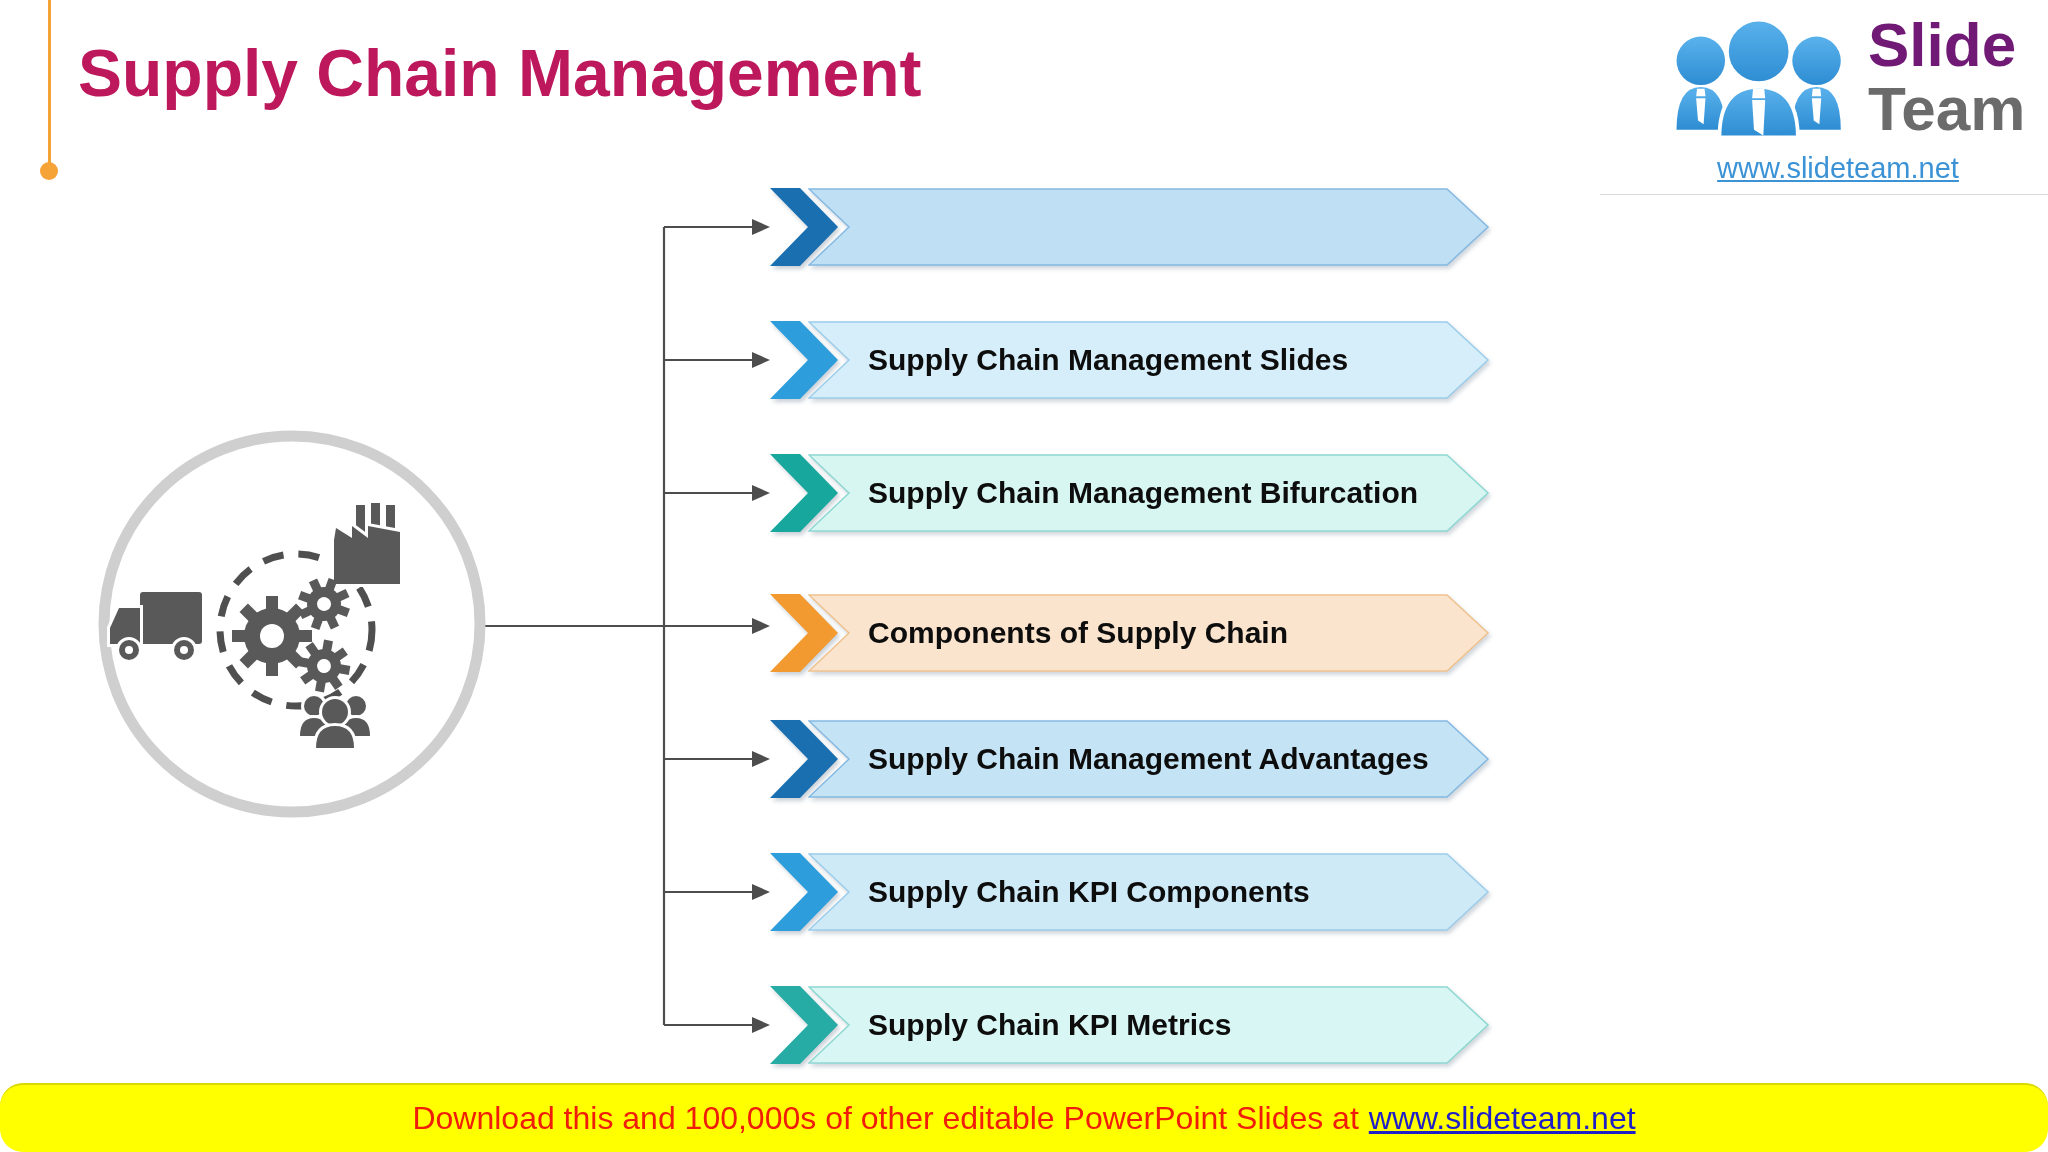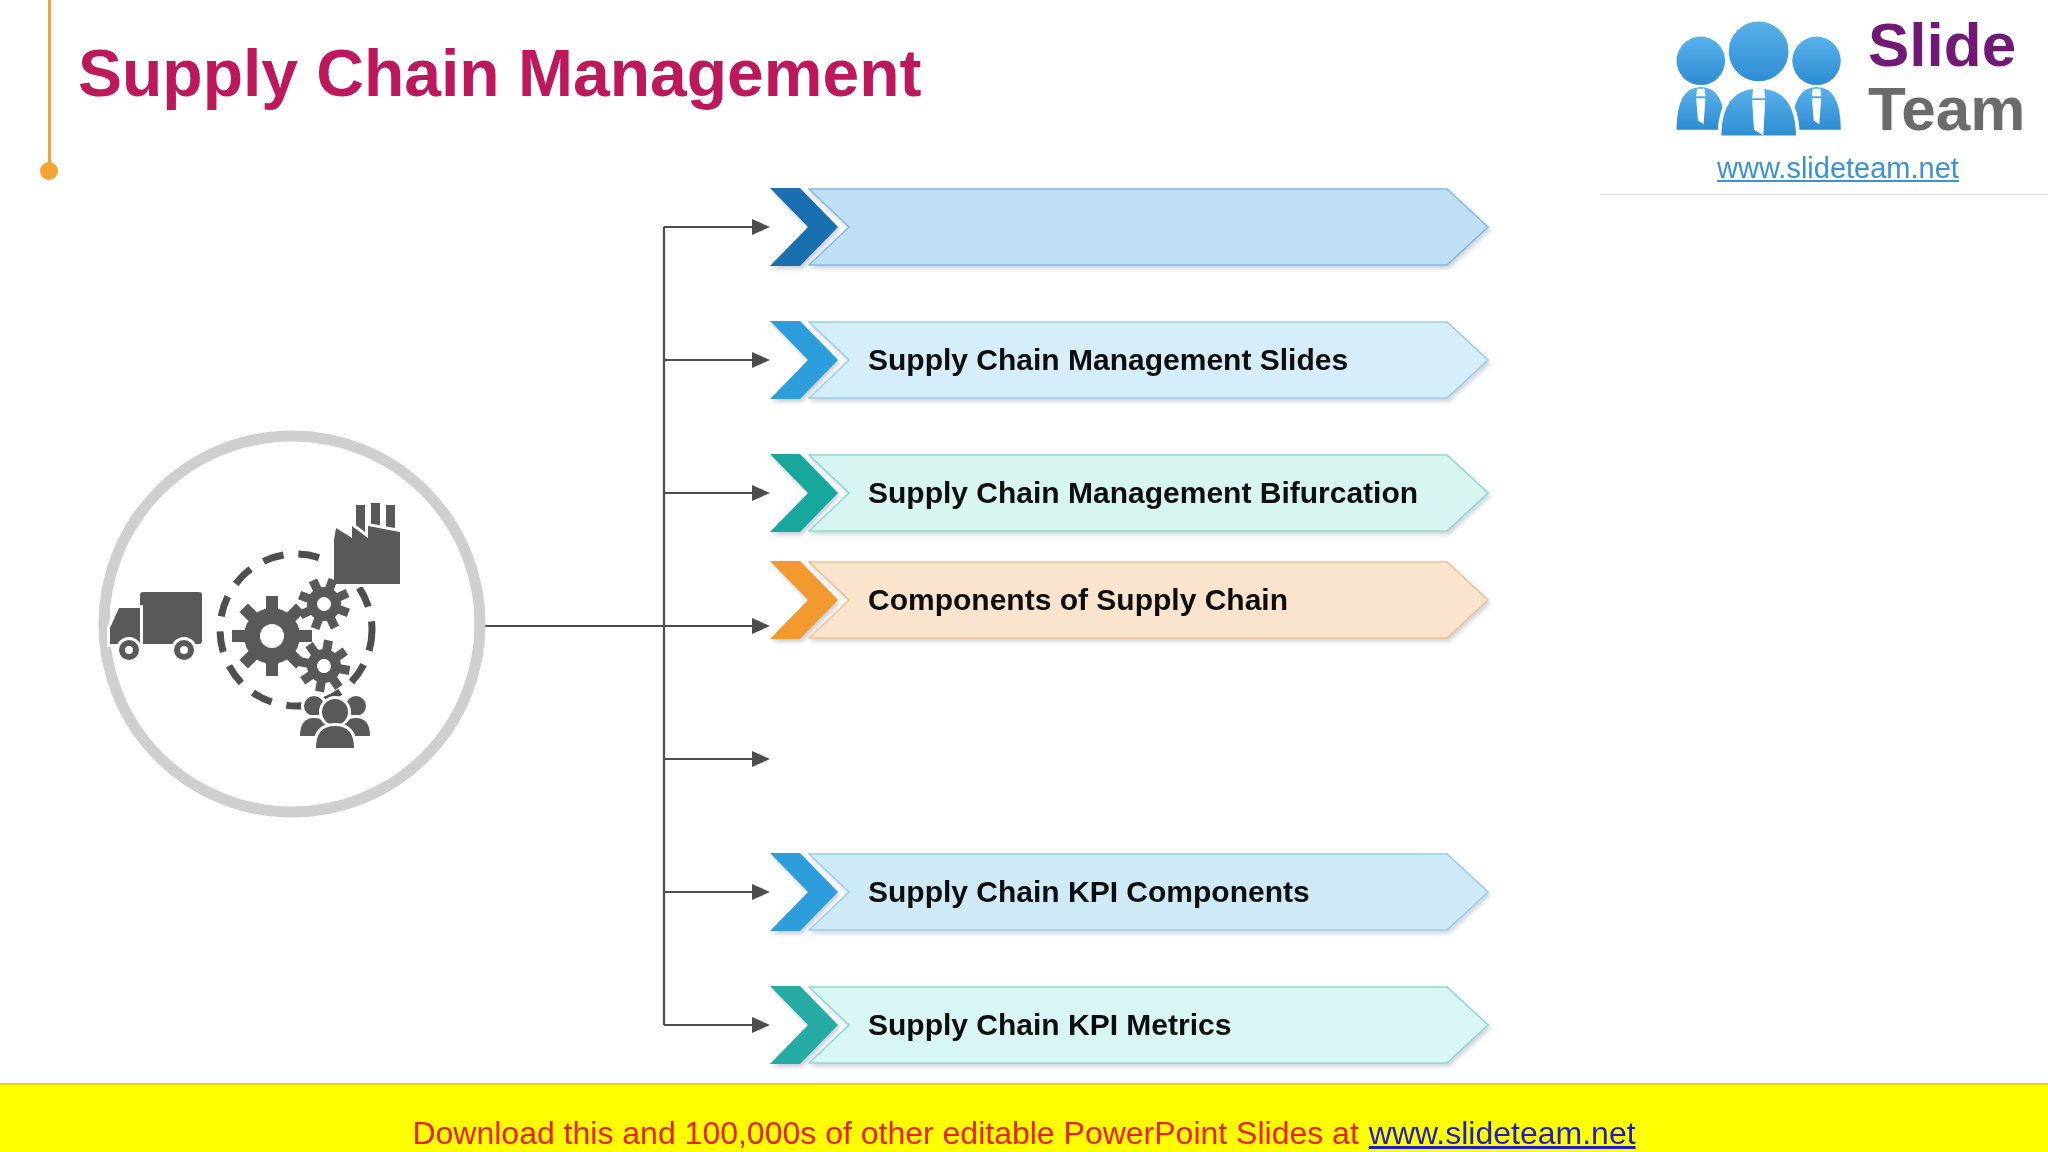--- a/index.html
+++ b/index.html
@@ -41,22 +41,23 @@
   #logo-hairline{position:absolute;left:1600px;top:194px;width:448px;height:1px;background:#dcdcdc;}
   #logo-people{position:absolute;left:18px;top:10px;}
   #logo-text-slide{position:absolute;left:218px;top:8px;font-size:62px;font-weight:bold;color:#701a75;line-height:1;}
   #logo-text-team{position:absolute;left:218px;top:72px;font-size:62px;font-weight:bold;color:#6B6B6B;line-height:1;}
   #logo-url{position:absolute;left:28px;top:146px;width:320px;text-align:center;
     font-size:29px;color:#3B93D6;text-decoration:underline;}
   
   #footer-bar{
     position:absolute;left:0;top:1083px;width:2048px;height:69px;background:#FFFF00;
     border-top:2px solid #d9d900;box-sizing:border-box;
-    display:flex;align-items:flex-end;justify-content:center;
+    display:flex;align-items:center;justify-content:center;
     font-size:32px;
+    border-radius:23px;
   }
   #footer-text{color:#F01D0A;}
   #footer-link{color:#1F1FC8;text-decoration:underline;margin-left:10px;}
 </style>
 </head>
 <body>
 
 <div id="slide">
 
   <div id="accent-line"></div>
@@ -166,30 +167,39 @@
   <div class="row" style="top:454px">
     <svg class="chev-svg" width="68" height="78">
         <polygon class="c3" points="0,0 30,0 68,39 30,78 0,78 38,39"></polygon>
       </svg>
     <svg class="body-svg" width="682" height="78">
         <polygon class="banner-poly f3" points="1,1 639,1 680,39 639,77 1,77 41,39"></polygon>
       </svg>
     <span class="label">Supply Chain Management Bifurcation</span>
   </div>
 
-  <div class="row" style="top:561px">
+  <div class="row" style="top:594px">
     <svg class="chev-svg" width="68" height="78">
         <polygon class="c4" points="0,0 30,0 68,39 30,78 0,78 38,39"></polygon>
       </svg>
     <svg class="body-svg" width="682" height="78">
         <polygon class="banner-poly f4" points="1,1 639,1 680,39 639,77 1,77 41,39"></polygon>
       </svg>
     <span class="label">Components of Supply Chain</span>
   </div>
 
+  <div class="row" style="top:720px">
+    <svg class="chev-svg" width="68" height="78">
+        <polygon class="c5" points="0,0 30,0 68,39 30,78 0,78 38,39"></polygon>
+      </svg>
+    <svg class="body-svg" width="682" height="78">
+        <polygon class="banner-poly f5" points="1,1 639,1 680,39 639,77 1,77 41,39"></polygon>
+      </svg>
+    <span class="label">Supply Chain Management Advantages</span>
+  </div>
 
   <div class="row" style="top:853px">
     <svg class="chev-svg" width="68" height="78">
         <polygon class="c6" points="0,0 30,0 68,39 30,78 0,78 38,39"></polygon>
       </svg>
     <svg class="body-svg" width="682" height="78">
         <polygon class="banner-poly f6" points="1,1 639,1 680,39 639,77 1,77 41,39"></polygon>
       </svg>
     <span class="label">Supply Chain KPI Components</span>
   </div>

